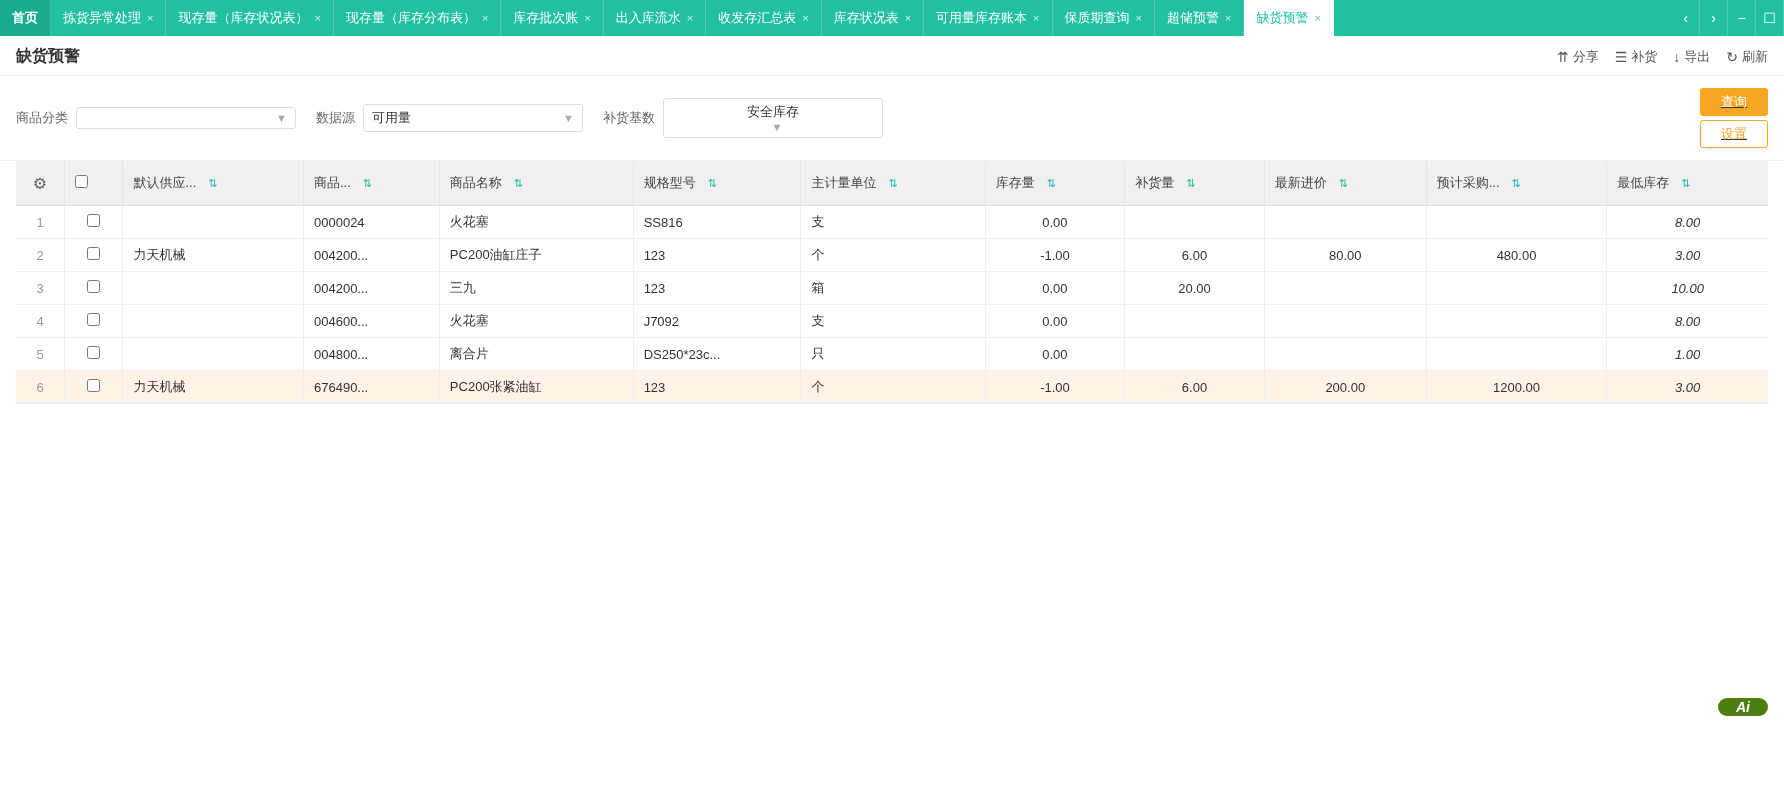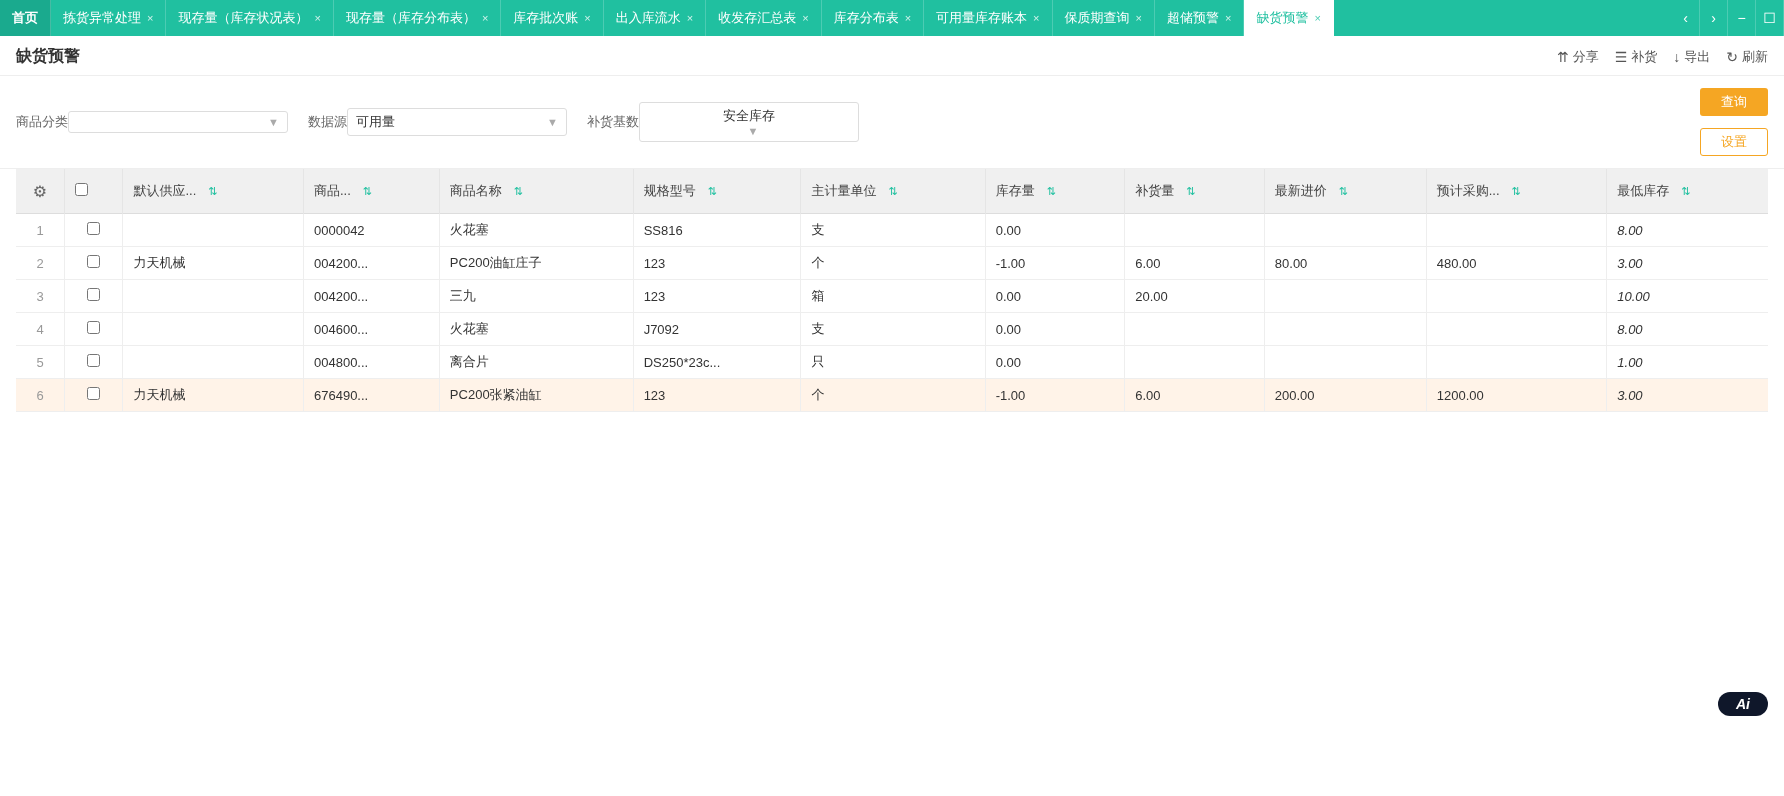--- a/index.html
+++ b/index.html
@@ -97,20 +97,21 @@
     .filter-bar {
       display: flex;
       align-items: center;
       padding: 12px 16px;
       gap: 20px;
       border-bottom: 1px solid #eee;
     }
     .filter-group {
       display: flex;
       align-items: center;
+      gap: 8px;
     }
     .filter-label {
       color: #666;
       white-space: nowrap;
     }
     .filter-select {
       display: flex;
       align-items: center;
       border: 1px solid #ddd;
       border-radius: 3px;
@@ -125,21 +126,22 @@
     }
     .filter-select-arrow {
       color: #aaa;
       margin-left: 8px;
       font-size: 11px;
     }
     .filter-actions {
       margin-left: auto;
       display: flex;
       flex-direction: column;
-      gap: 12px;
+      gap: 4px;
+      text-decoration: underline;
     }
     .btn-query {
       background: #f5a623;
       color: #fff;
       border: none;
       border-radius: 3px;
       padding: 5px 20px;
       cursor: pointer;
       font-size: 13px;
     }
@@ -182,21 +184,21 @@
     tbody tr.highlighted { background: #fff3e8; }
     tbody td {
       padding: 7px 10px;
       color: #333;
       white-space: nowrap;
       border-right: 1px solid #eee;
     }
     tbody td:last-child { border-right: none; font-style: italic; }
     .col-num { color: #999; text-align: center; width: 40px; }
     .col-center { text-align: center; }
-    .col-right { text-align: left; }
+    .col-right { text-align: center; }
 
     .th-sort {
       display: flex;
       align-items: center;
       gap: 12px;
       cursor: pointer;
       text-align: center;
     }
     .sort-icon { color: #20c0a0; font-size: 11px; }
 
@@ -214,22 +216,22 @@
     input[type="checkbox"] {
       cursor: pointer;
     }
 
     
     .ai-btn {
       position: fixed;
       right: 16px;
       bottom: 80px;
       width: 50px;
-      height: 24px;
-      background: #0f172a;
+      height: 18px;
+      background: #4d7c0f;
       color: #fff;
       border-radius: 15px;
       display: flex;
       align-items: center;
       justify-content: center;
       cursor: pointer;
       font-size: 14px;
       font-style: italic;
       font-weight: bold;
     }
@@ -259,21 +261,21 @@
   </div>
   <div class="tab-item">
     <span>出入库流水</span>
     <span class="tab-close">×</span>
   </div>
   <div class="tab-item">
     <span>收发存汇总表</span>
     <span class="tab-close">×</span>
   </div>
   <div class="tab-item">
-    <span>库存分布表</span>
+    <span>库存状况表</span>
     <span class="tab-close">×</span>
   </div>
   <div class="tab-item">
     <span>可用量库存账本</span>
     <span class="tab-close">×</span>
   </div>
   <div class="tab-item">
     <span>保质期查询</span>
     <span class="tab-close">×</span>
   </div>
@@ -417,21 +419,21 @@
           </th>
         </tr>
       </thead>
       <tbody id="table-body">
       <tr>
       <td class="col-num">1</td>
       <td class="col-center">
         <input type="checkbox" style="">
       </td>
       <td></td>
-      <td>0000042</td>
+      <td>0000024</td>
       <td>火花塞</td>
       <td>SS816</td>
       <td>支</td>
       <td class="col-right">0.00</td>
       <td class="col-right"></td>
       <td class="col-right"></td>
       <td class="col-right"></td>
       <td class="col-right">8.00</td>
     </tr>
           <tr>

